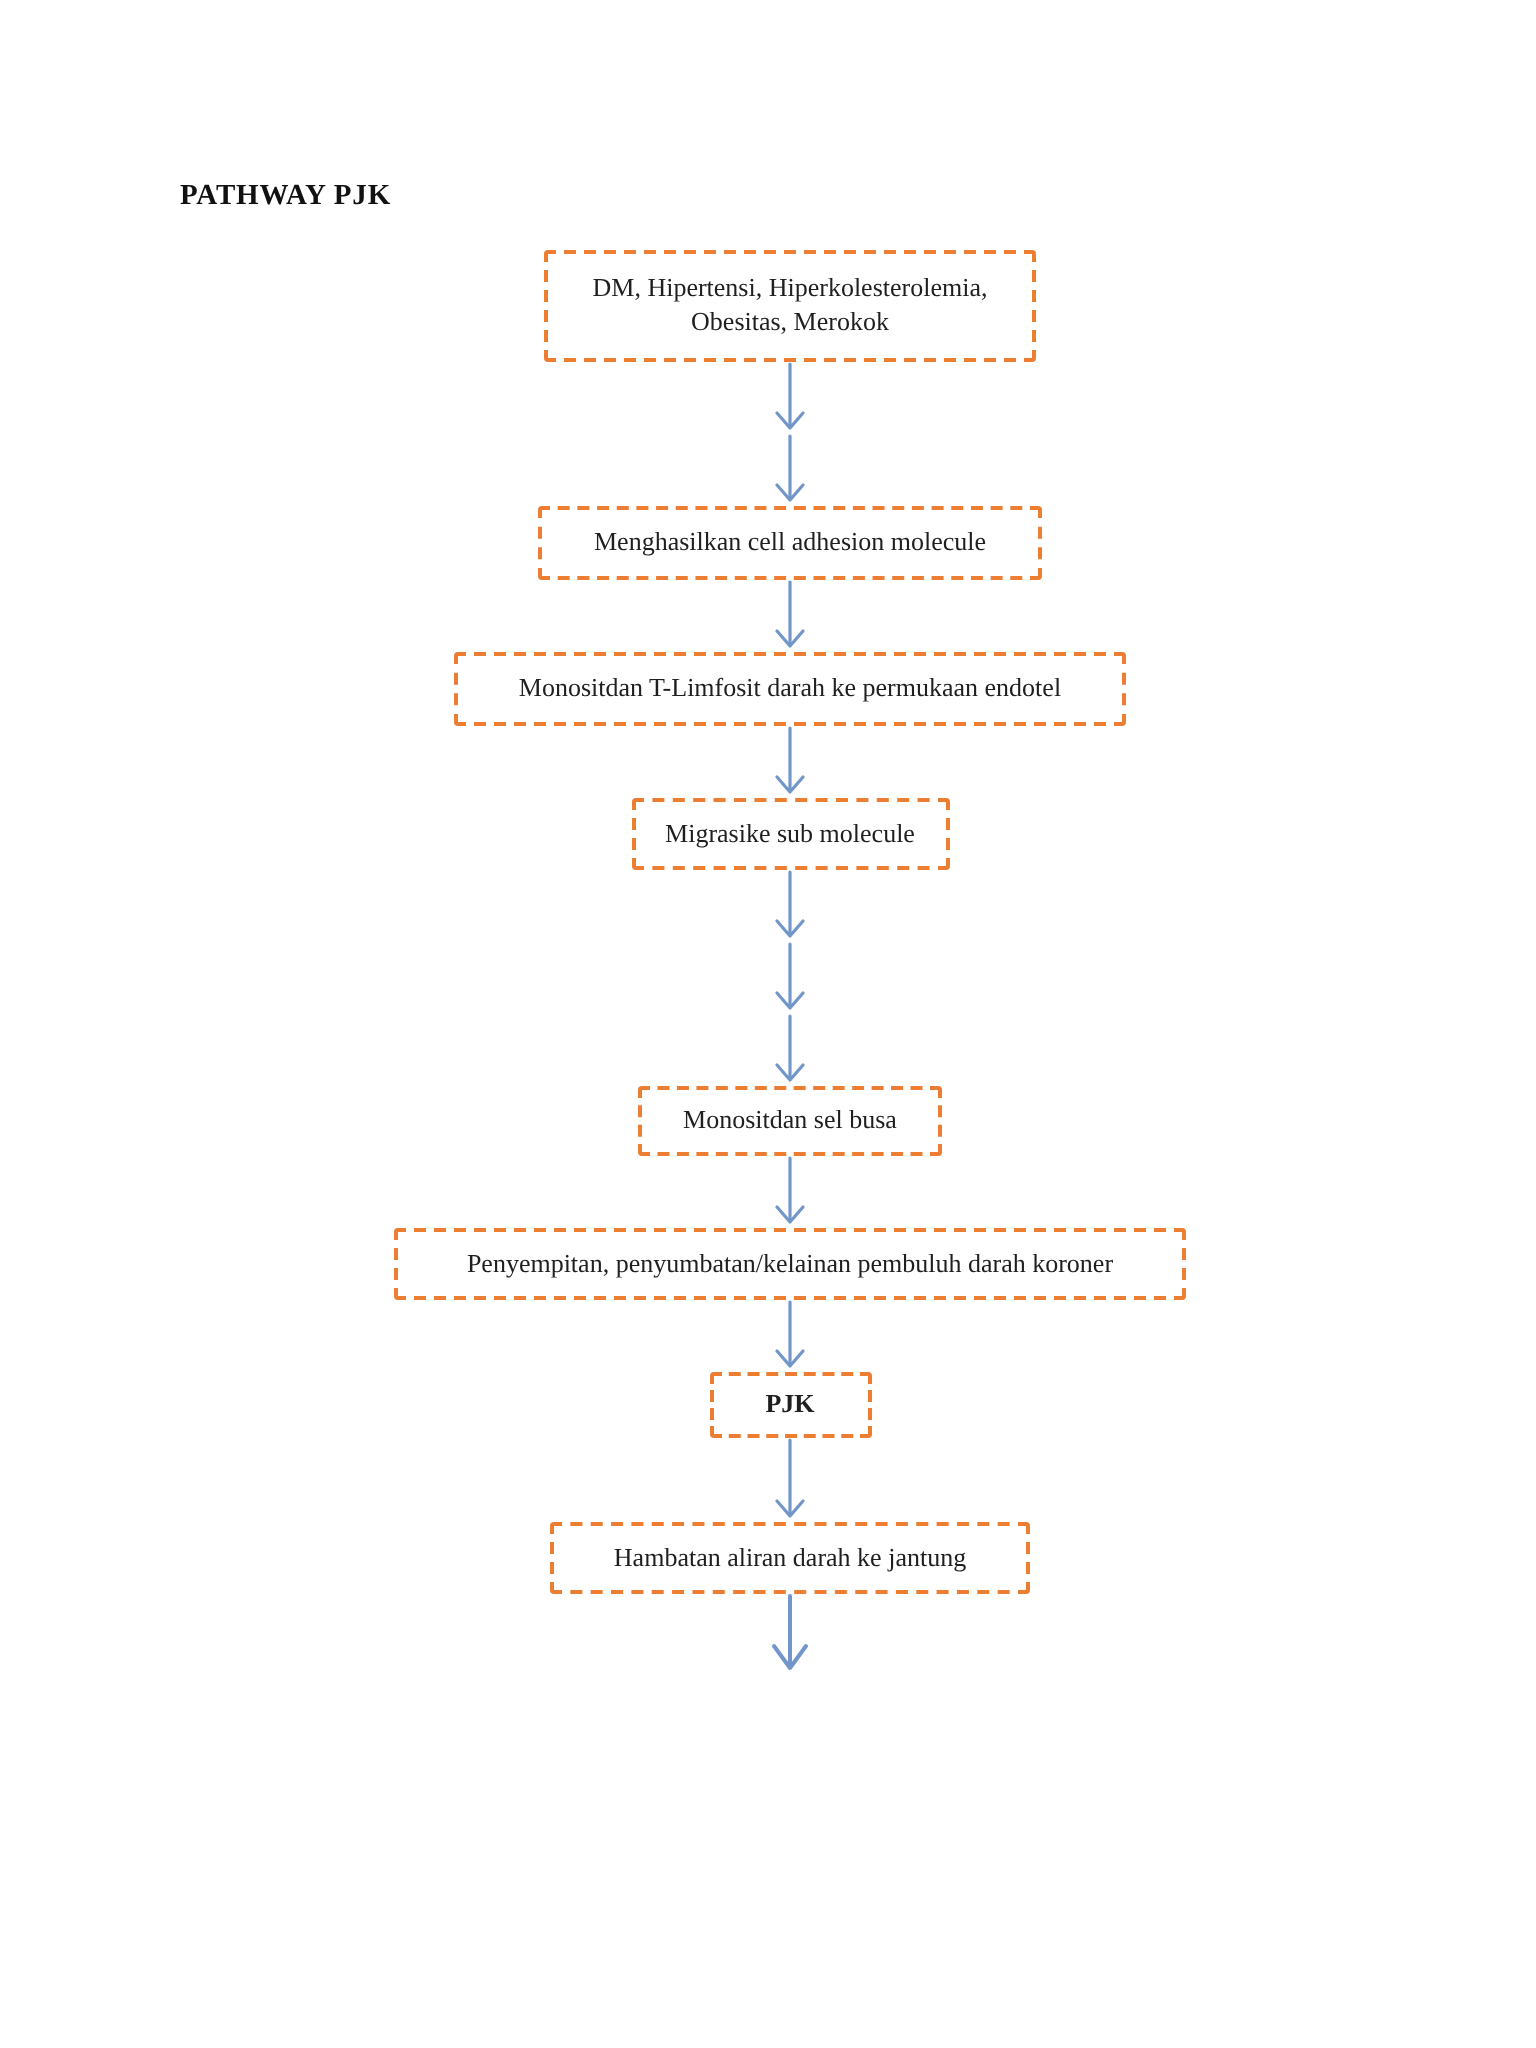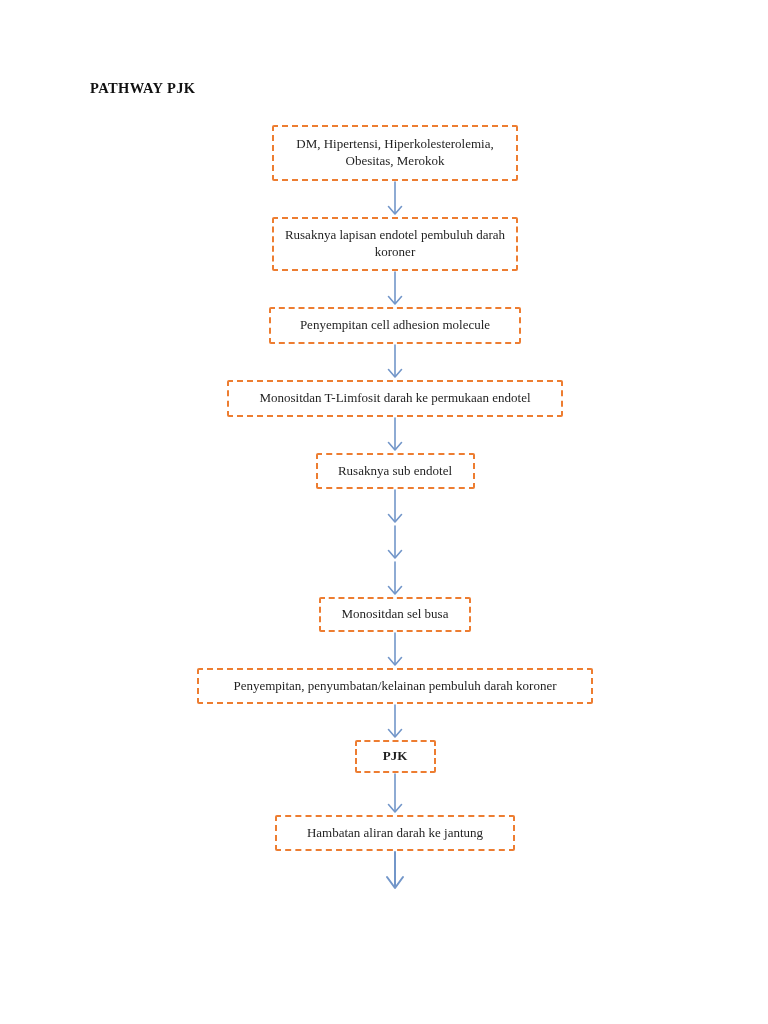--- a/index.html
+++ b/index.html
@@ -18,21 +18,21 @@
   }
   .page {
     position: relative;
     width: 768px;
     height: 1024px;
     background: var(--background);
   }
   .title {
     position: absolute;
     left: 90px;
-    top: 80px;
+    top: 90px;
     font-size: 14.5px;
     font-weight: bold;
     letter-spacing: 0.4px;
     color: #111;
     font-family: "Liberation Serif", serif;
   }
   .flow {
     position: absolute;
     top: 125px;
     left: 50%;
@@ -78,49 +78,46 @@
 
     <div class="node n1">
       <span>DM, Hipertensi, Hiperkolesterolemia, Obesitas, Merokok</span>
     </div>
 
     <svg class="arrow" width="20" height="36" viewBox="0 0 20 36">
       <path d="M10 1 V32" stroke="currentColor" stroke-width="1.6" fill="none" stroke-linecap="round"></path>
       <path d="M3.5 25.5 L10 33 L16.5 25.5" stroke="currentColor" stroke-width="1.6" fill="none" stroke-linecap="round" stroke-linejoin="round"></path>
     </svg>
 
-    <div class="node n2">
-      <span>Rusaknya lapisan endotel pembuluh darah koroner</span>
-    </div>
 
     <svg class="arrow" width="20" height="36" viewBox="0 0 20 36">
       <path d="M10 1 V32" stroke="currentColor" stroke-width="1.6" fill="none" stroke-linecap="round"></path>
       <path d="M3.5 25.5 L10 33 L16.5 25.5" stroke="currentColor" stroke-width="1.6" fill="none" stroke-linecap="round" stroke-linejoin="round"></path>
     </svg>
 
     <div class="node n3">
-      <span>Penyempitan cell adhesion molecule</span>
+      <span>Menghasilkan cell adhesion molecule</span>
     </div>
 
     <svg class="arrow" width="20" height="36" viewBox="0 0 20 36">
       <path d="M10 1 V32" stroke="currentColor" stroke-width="1.6" fill="none" stroke-linecap="round"></path>
       <path d="M3.5 25.5 L10 33 L16.5 25.5" stroke="currentColor" stroke-width="1.6" fill="none" stroke-linecap="round" stroke-linejoin="round"></path>
     </svg>
 
     <div class="node n4">
       <span>Monositdan T-Limfosit darah ke permukaan endotel</span>
     </div>
 
     <svg class="arrow" width="20" height="36" viewBox="0 0 20 36">
       <path d="M10 1 V32" stroke="currentColor" stroke-width="1.6" fill="none" stroke-linecap="round"></path>
       <path d="M3.5 25.5 L10 33 L16.5 25.5" stroke="currentColor" stroke-width="1.6" fill="none" stroke-linecap="round" stroke-linejoin="round"></path>
     </svg>
 
     <div class="node n5">
-      <span>Rusaknya sub endotel</span>
+      <span>Migrasike sub molecule</span>
     </div>
 
     <svg class="arrow" width="20" height="36" viewBox="0 0 20 36">
       <path d="M10 1 V32" stroke="currentColor" stroke-width="1.6" fill="none" stroke-linecap="round"></path>
       <path d="M3.5 25.5 L10 33 L16.5 25.5" stroke="currentColor" stroke-width="1.6" fill="none" stroke-linecap="round" stroke-linejoin="round"></path>
     </svg>
 
 
     <svg class="arrow" width="20" height="36" viewBox="0 0 20 36">
       <path d="M10 1 V32" stroke="currentColor" stroke-width="1.6" fill="none" stroke-linecap="round"></path>

